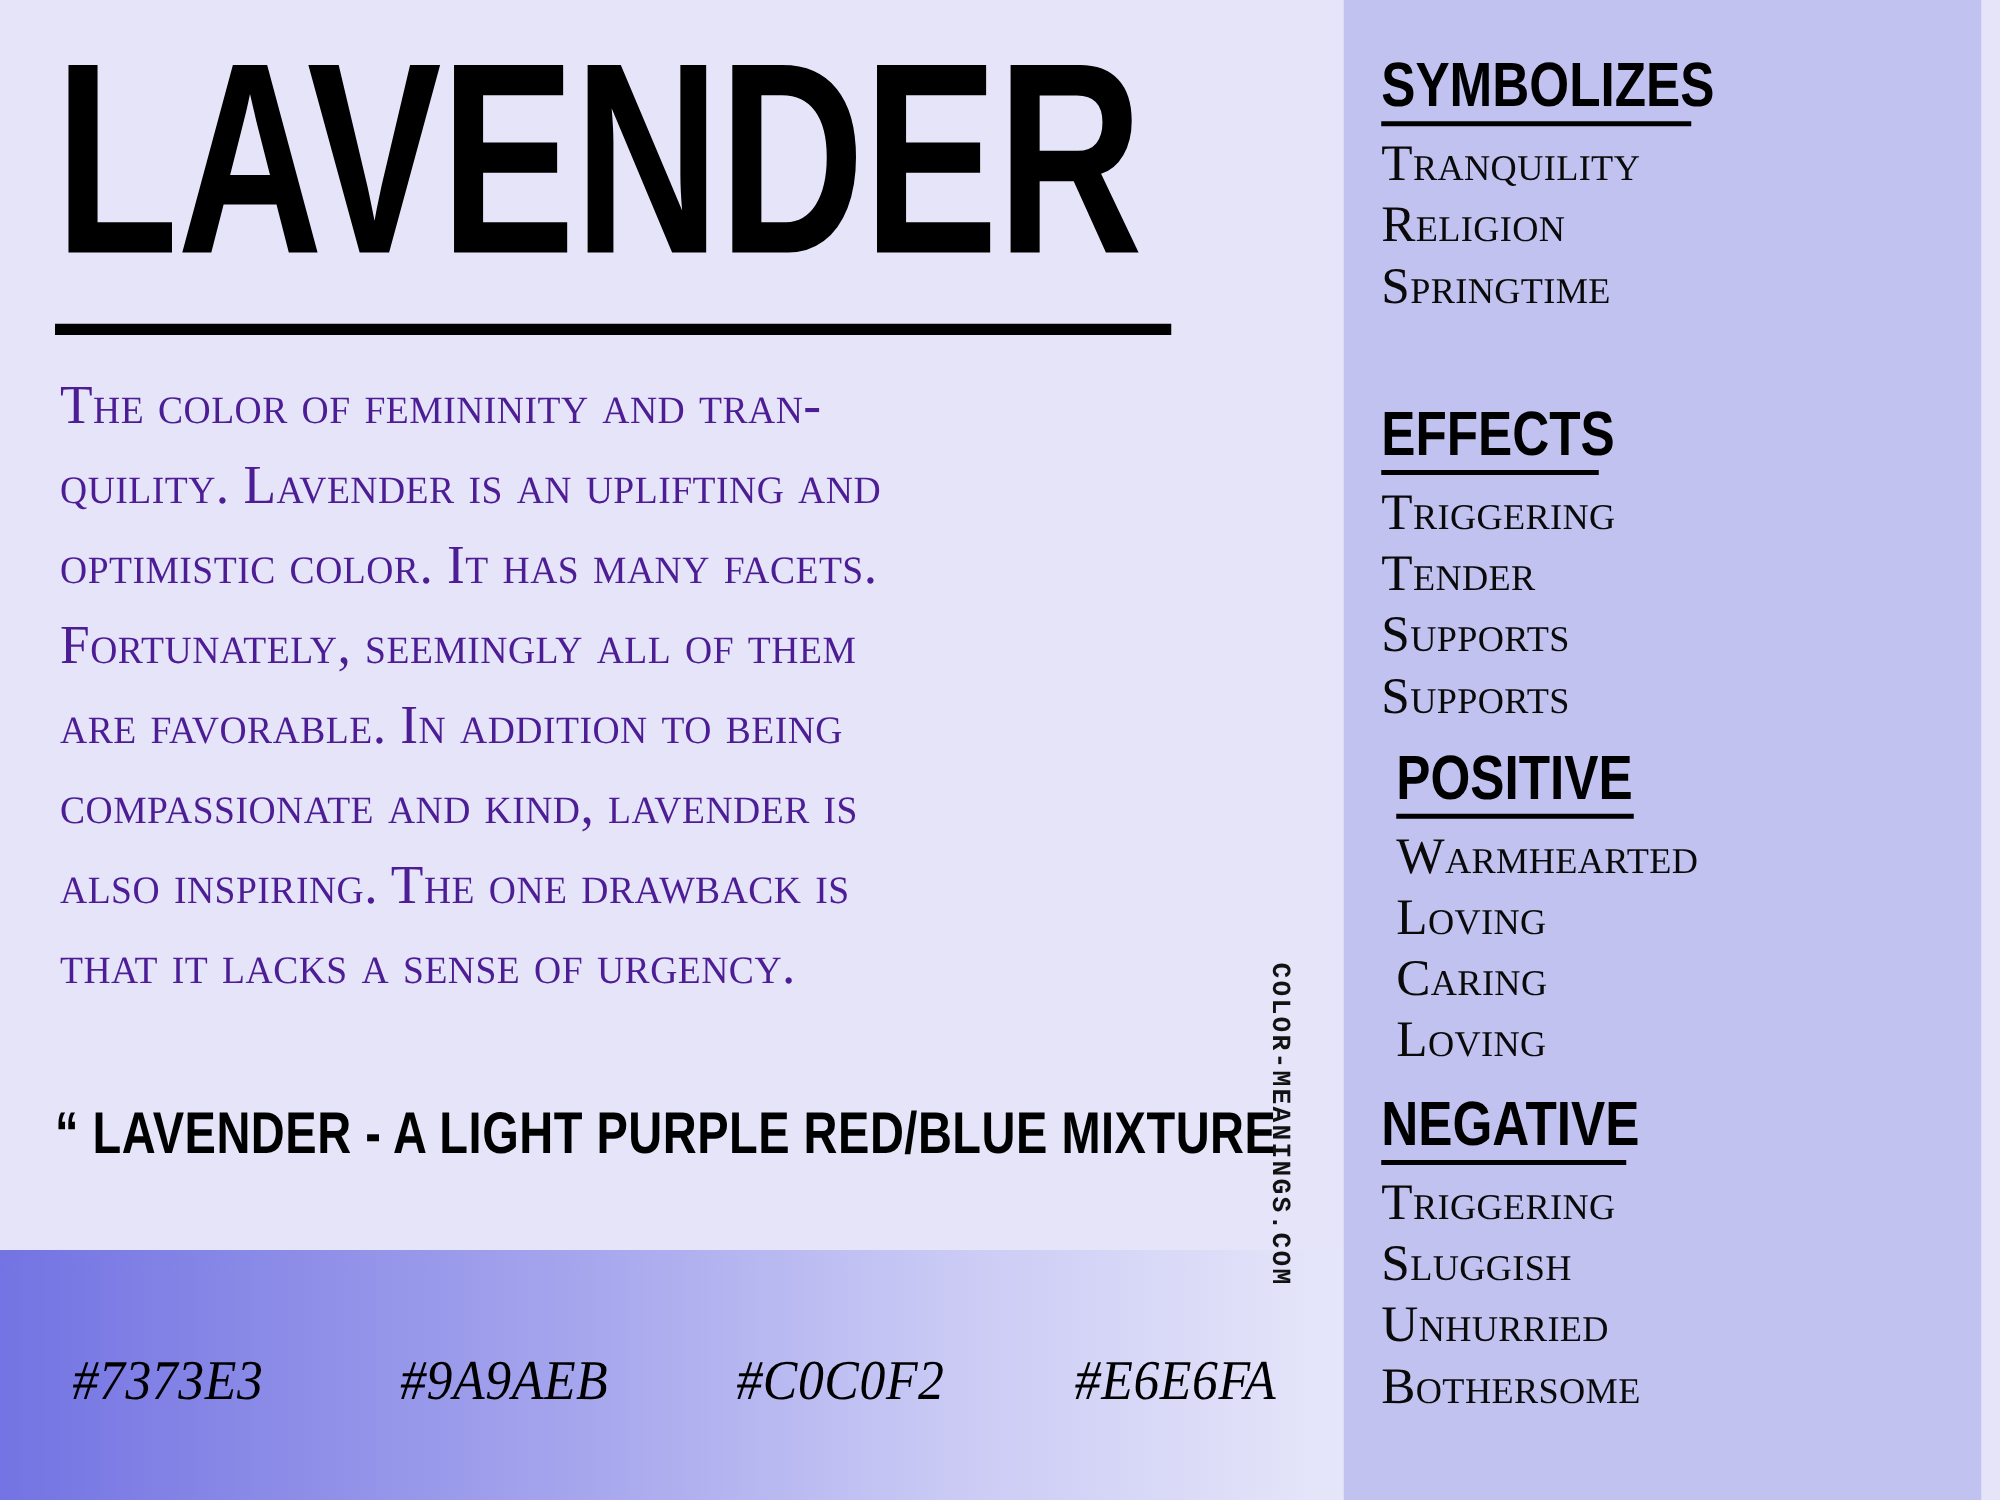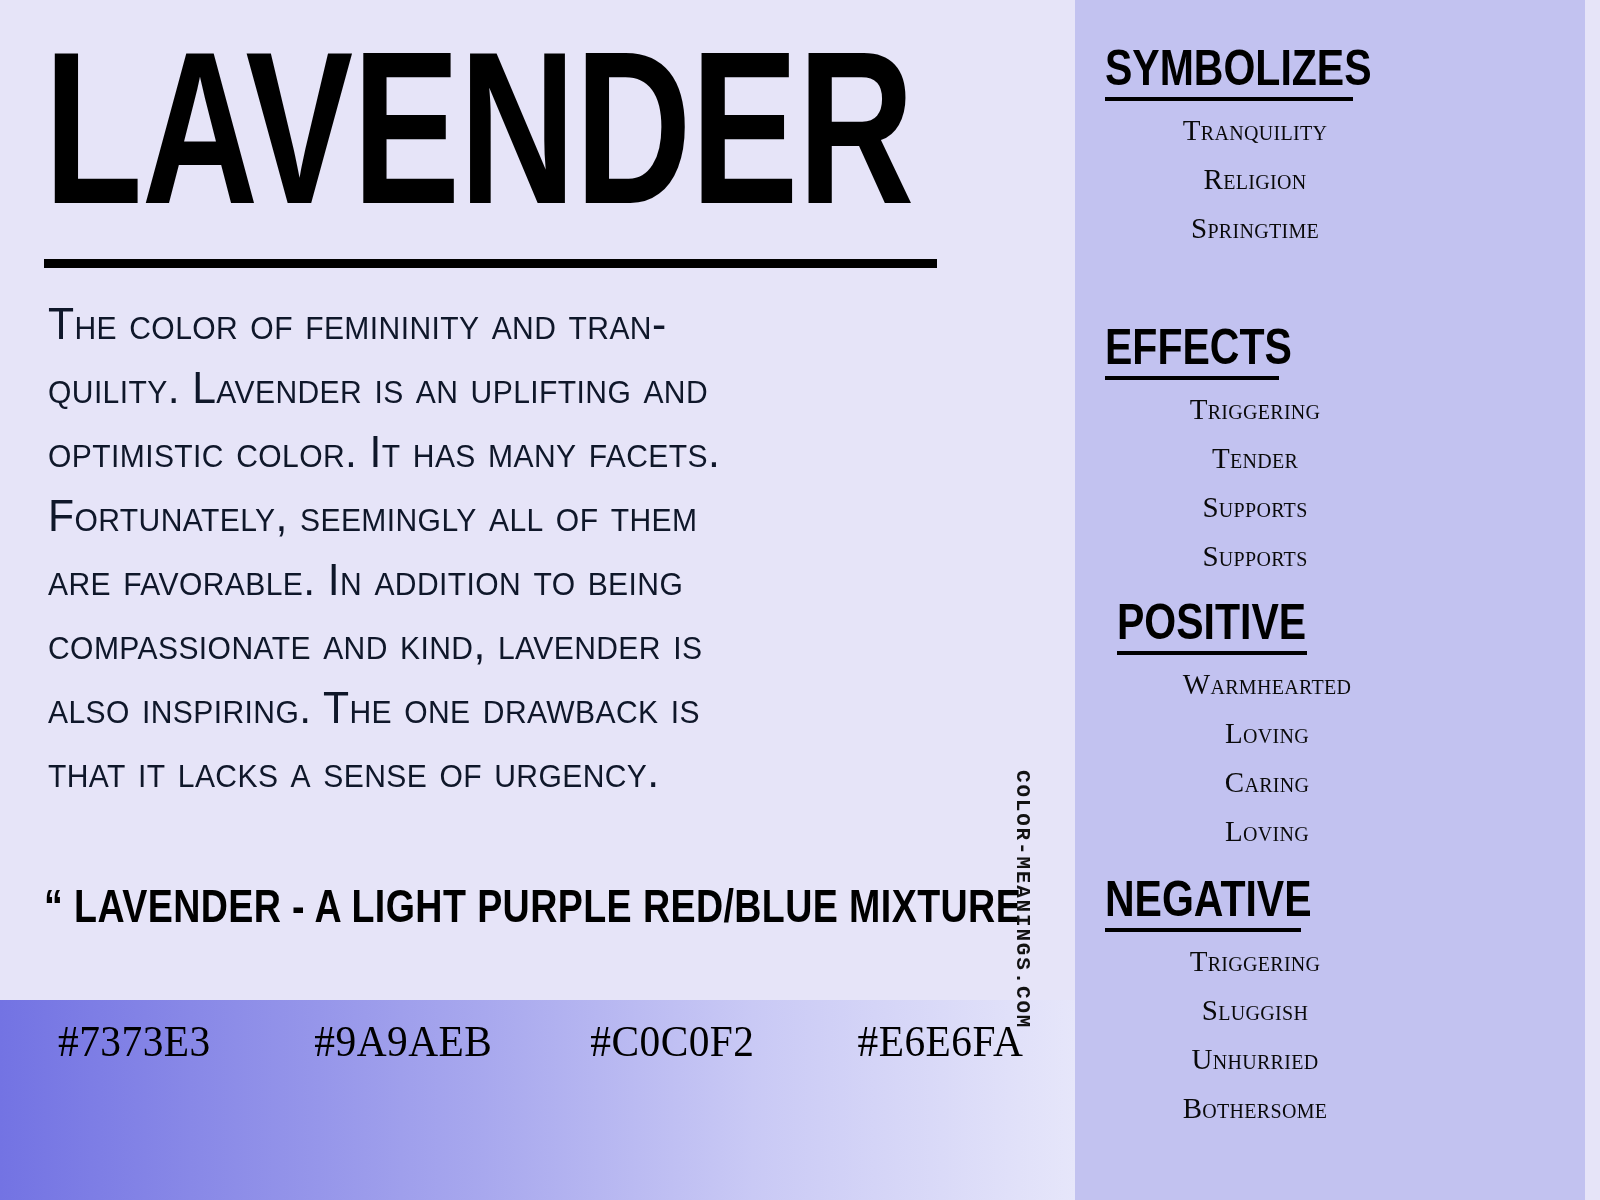--- a/index.html
+++ b/index.html
@@ -28,25 +28,25 @@
     transform-origin:left top;
     color:#000;
     white-space:nowrap;
   }
   .title-rule{
     position:absolute; left:44px; top:259px; width:893px; height:9px;
     background:#000;
   }
   .body-copy{
     position:absolute; left:48px; top:292px; width:950px;
-    font-family:Liberation Sans, sans-serif;
+    font-family:Liberation Serif, serif;
     font-variant:small-caps;
     font-size:44px;
     line-height:64px;
-    color:#0f172a;
+    color:#4c1d95;
     letter-spacing:0.4px;
   }
   .body-copy .ln{ display:block; white-space:nowrap; transform:scaleX(0.97); transform-origin:left center;}
   .quote{
     position:absolute; left:44px; top:882px; width:960px;
     font-family:"Liberation Sans", sans-serif;
     font-weight:700;
     font-size:47px;
     line-height:1;
     color:#000;
@@ -55,22 +55,22 @@
     transform-origin:left top;
     letter-spacing:0.5px;
   }
 
   
   .swatch-strip{
     position:absolute; left:0; top:1000px; width:1075px; height:200px;
     background:linear-gradient(to right,#7373e3 0%, #8d8de8 22%, #a8a8ee 45%, #c9c9f5 70%, #e6e6fa 100%);
   }
   .swatch-codes{
-    position:absolute; left:0; top:1006px; width:1075px; height:70px;
-    display:flex; align-items:center;
+    position:absolute; left:0; top:1069px; width:1075px; height:70px;
+    display:flex; align-items:center;font-style:italic;
   }
   .swatch-codes .hex{
     font-family:"Liberation Serif", serif;
     font-size:45px;
     color:#000;
     text-align:center;
     flex:1 1 0;
     transform:scaleX(0.92);
     letter-spacing:0.5px;
   }
@@ -104,26 +104,25 @@
     transform:scaleX(0.82);
     transform-origin:left top;
     letter-spacing:0px;
   }
   .sec-rule{ height:4px; background:#000; margin-top:5px; }
   .sec-list{ margin-top:5px; }
   .sec-list li{
     list-style:none;
     font-family:"Liberation Serif", serif;
     font-variant:small-caps;
-    font-size:29px;
+    font-size:41px;
     line-height:49px;
     color:#0a0a0a;
     white-space:nowrap;
     letter-spacing:0.3px;
-    text-align:center;
   }
 </style>
 </head>
 <body>
 
 <div id="page">
 
   <div class="left-panel">
 
     <div class="title">LAVENDER</div>

